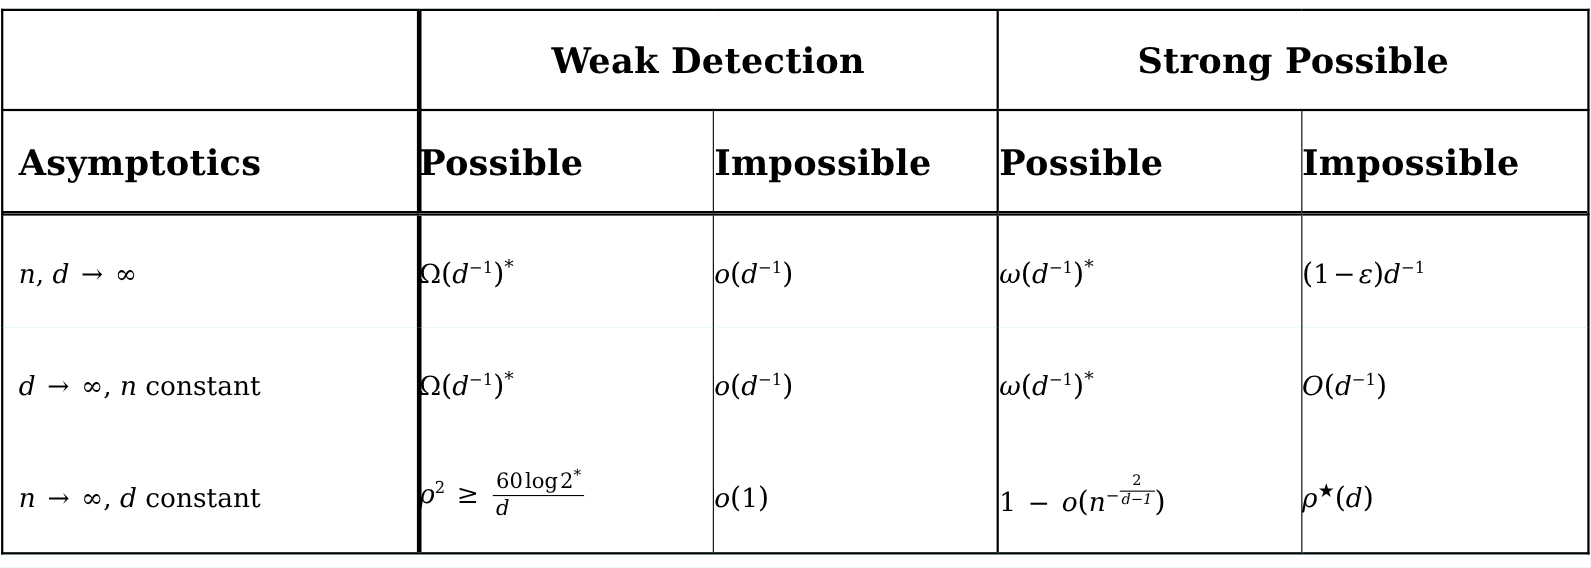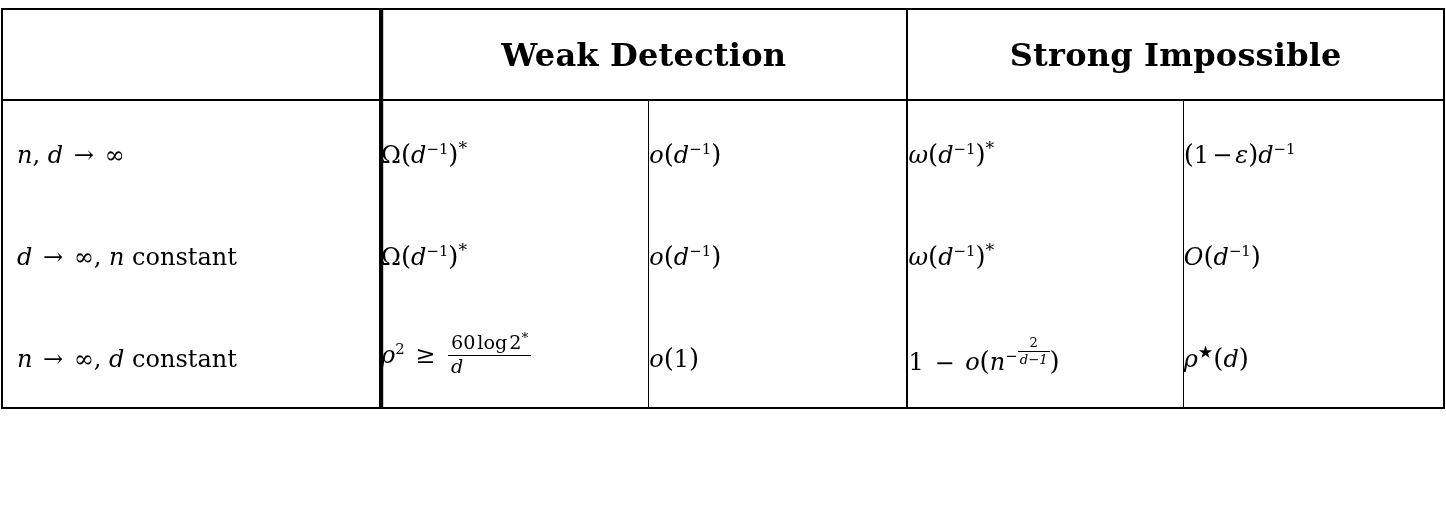--- a/index.html
+++ b/index.html
@@ -166,23 +166,30 @@
       <col style="width:268px">
       <col style="width:258px">
       <col style="width:275px">
       <col style="width:260px">
     </colgroup>
     <tbody>
 
       <tr>
         <td class="bt bl bb empty-corner"></td>
         <td class="bt bb dbl-left hdr-group" colspan="2">Weak Detection</td>
-        <td class="bt bb bl br hdr-group" colspan="2">Strong Impossible</td>
-      </tr>
-
+        <td class="bt bb bl br hdr-group" colspan="2">Strong Possible</td>
+      </tr>
+
+      <tr>
+        <td class="bl dbl-bottom hdr-col first">Asymptotics</td>
+        <td class="dbl-left dbl-bottom br-thin hdr-col">Possible</td>
+        <td class="dbl-bottom hdr-col">Impossible</td>
+        <td class="bl dbl-bottom br-thin hdr-col">Possible</td>
+        <td class="dbl-bottom br hdr-col">Impossible</td>
+      </tr>
 
       <tr>
         <td class="bl cell first">
           <span class="math"><span>n</span><span class="up">,&nbsp;</span><span>d</span><span class="op">&nbsp;→&nbsp;</span><span class="up">∞</span></span>
         </td>
         <td class="dbl-left br-thin cell">
           <span class="math"><span class="up">Ω</span><span class="bigparen">(</span><span>d</span><sup class="exp"><span class="up">−1</span></sup><span class="bigparen">)</span><sup class="star">*</sup></span>
         </td>
         <td class="cell">
           <span class="math"><span>o</span><span class="bigparen">(</span><span>d</span><sup class="exp"><span class="up">−1</span></sup><span class="bigparen">)</span></span>

